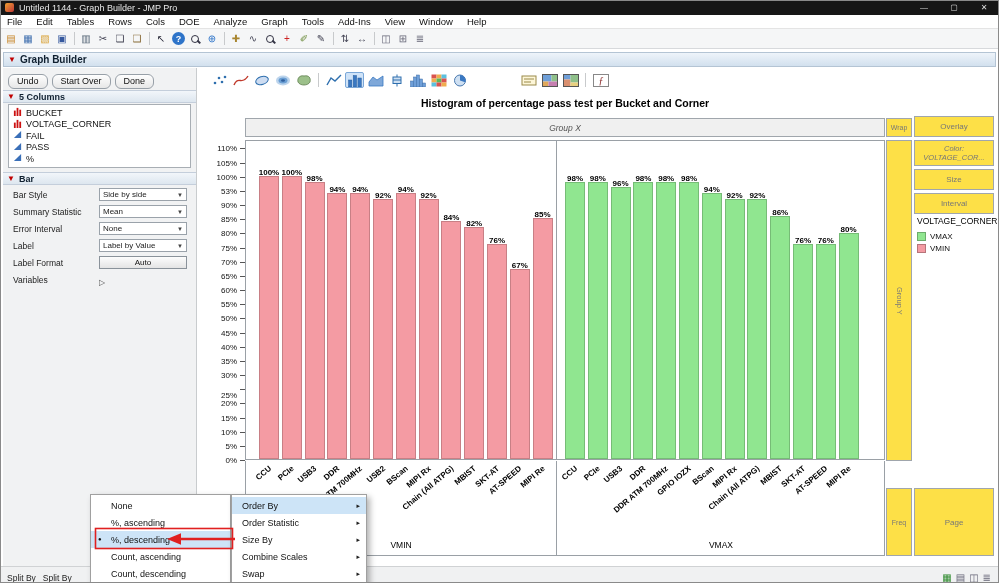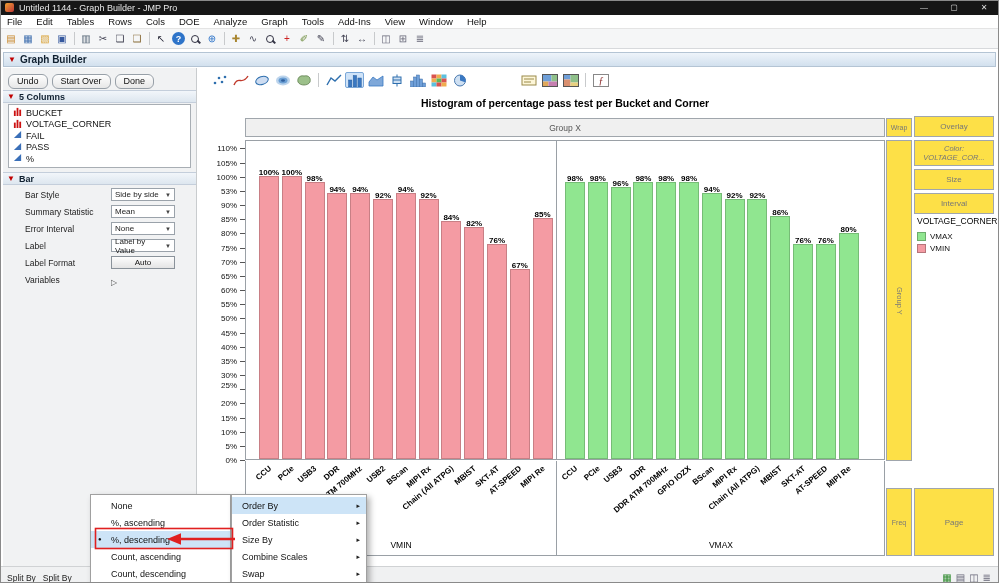--- a/index.html
+++ b/index.html
@@ -43,21 +43,21 @@
   .sec-hdr { position:absolute; left:0; width:193px; height:13px; background:linear-gradient(#f2f6fa,#dde6ef);
     border-top:1px solid #c4cedb; border-bottom:1px solid #c4cedb; display:flex; align-items:center;
     font-size:9px; font-weight:bold; color:#102030; }
   #hdr-columns { top:22px; }
   #hdr-bar { top:104px; }
   .col-list { position:absolute; top:36px; left:5px; width:183px; height:64px; background:#fff;
     border:1px solid #a8aeb4; font-size:9px; padding:2px 0; }
   .col-row { display:flex; align-items:center; gap:4px; padding:0 4px; height:11.5px; }
   .col-row svg { width:9px; height:9px; flex:none; }
   .props { position:absolute; top:118px; left:0; width:194px; }
-  .prop-row { display:flex; align-items:center; height:17px; padding:0 22px; }
+  .prop-row { display:flex; align-items:center; height:17px; padding:0 10px; }
   .prop-label { width:86px; font-size:8.5px; color:#222; flex:none;}
   .prop-ctl { flex:1; }
   .jselect { height:13px; background:#fff; border:1px solid #9aa2aa; font-size:8px;
     display:flex; align-items:center; padding:0 3px; color:#222; }
   .jselect .arr { margin-left:auto; font-size:6px; color:#444; }
   .jbutton-sm { height:13px; background:linear-gradient(#fdfdfd,#e4e4e4); border:1px solid #8a929a;
     font-size:8px; display:flex; align-items:center; justify-content:center; }
   .disclosure { font-size:8px; color:#555; }
   
   .gb-toolbar { position:absolute; top:72px; left:210px; display:flex; align-items:center; gap:2px; }
@@ -65,21 +65,21 @@
     border:1px solid transparent; border-radius:2px; }
   .gb-icon svg { width:16px; height:13px; }
   .gb-icon.selected { background:#cfe3f8; border-color:#7aa7d8; }
   .gb-sep { width:1px; height:14px; background:#c8cacc; margin:0 3px; }
   .gb-gap { width:46px; }
   
   #graph-title { position:absolute; left:245px; top:97px; width:640px; text-align:center;
     font-weight:bold; font-size:10.5px; color:#000; }
   .zone { position:absolute; border:1px solid #a0a6ac; background:#fde047; display:flex;
     align-items:center; justify-content:center; font-size:8px; color:#777; }
-  #groupx-band { left:245px; top:118px; width:640px; height:19px; background:#f0f0f0; color:#555; font-size:8.5px;}
+  #groupx-band { left:245px; top:118px; width:640px; height:19px; background:#f0f0f0; color:#555; font-size:8.5px;font-style:italic;}
   #wrap-box   { left:886px; top:118px; width:26px; height:19px; font-size:7px; }
   #overlay-box{ left:914px; top:116px; width:80px; height:21px; }
   #color-box  { left:914px; top:140px; width:80px; height:26px; flex-direction:column; font-style:italic; font-size:7.5px; line-height:1.25;}
   #size-box   { left:914px; top:169px; width:80px; height:21px; }
   #interval-box{ left:914px; top:193px; width:80px; height:21px; }
   #groupy-box { left:886px; top:140px; width:26px; height:321px; }
   #groupy-box span { writing-mode:vertical-rl; font-size:7.5px; color:#777; }
   #freq-box   { left:886px; top:488px; width:26px; height:68px; font-size:7px; }
   #page-box   { left:914px; top:488px; width:80px; height:68px; }
   #plot { position:absolute; left:245px; top:140px; width:640px; height:320px; border:1px solid #9aa0a6; background:#fff; }
@@ -439,21 +439,21 @@
     <span class="ytick-label" style="top: 320px;">0%</span>
     <span class="ytick-mark" style="top: 320px;"></span>
     <span class="ytick-label" style="top: 305.841px;">5%</span>
     <span class="ytick-mark" style="top: 305.841px;"></span>
     <span class="ytick-label" style="top: 291.681px;">10%</span>
     <span class="ytick-mark" style="top: 291.681px;"></span>
     <span class="ytick-label" style="top: 277.522px;">15%</span>
     <span class="ytick-mark" style="top: 277.522px;"></span>
     <span class="ytick-label" style="top: 263.363px;">20%</span>
     <span class="ytick-mark" style="top: 263.363px;"></span>
-    <span class="ytick-label" style="top: 245px;">25%</span>
+    <span class="ytick-label" style="top: 255px;">25%</span>
     <span class="ytick-mark" style="top: 249.204px;"></span>
     <span class="ytick-label" style="top: 235.044px;">30%</span>
     <span class="ytick-mark" style="top: 235.044px;"></span>
     <span class="ytick-label" style="top: 220.885px;">35%</span>
     <span class="ytick-mark" style="top: 220.885px;"></span>
     <span class="ytick-label" style="top: 206.726px;">40%</span>
     <span class="ytick-mark" style="top: 206.726px;"></span>
     <span class="ytick-label" style="top: 192.566px;">45%</span>
     <span class="ytick-mark" style="top: 192.566px;"></span>
     <span class="ytick-label" style="top: 178.407px; margin-left: 44px;">50%</span>

